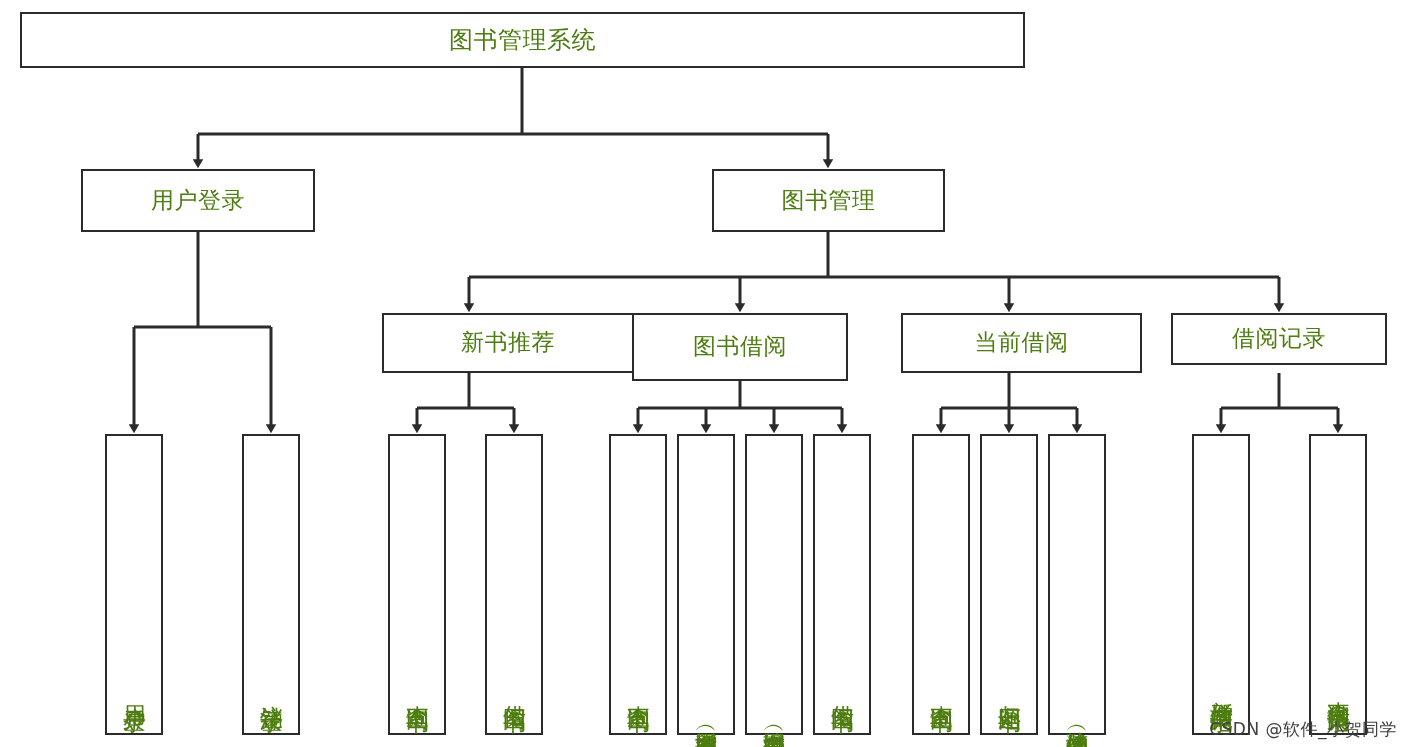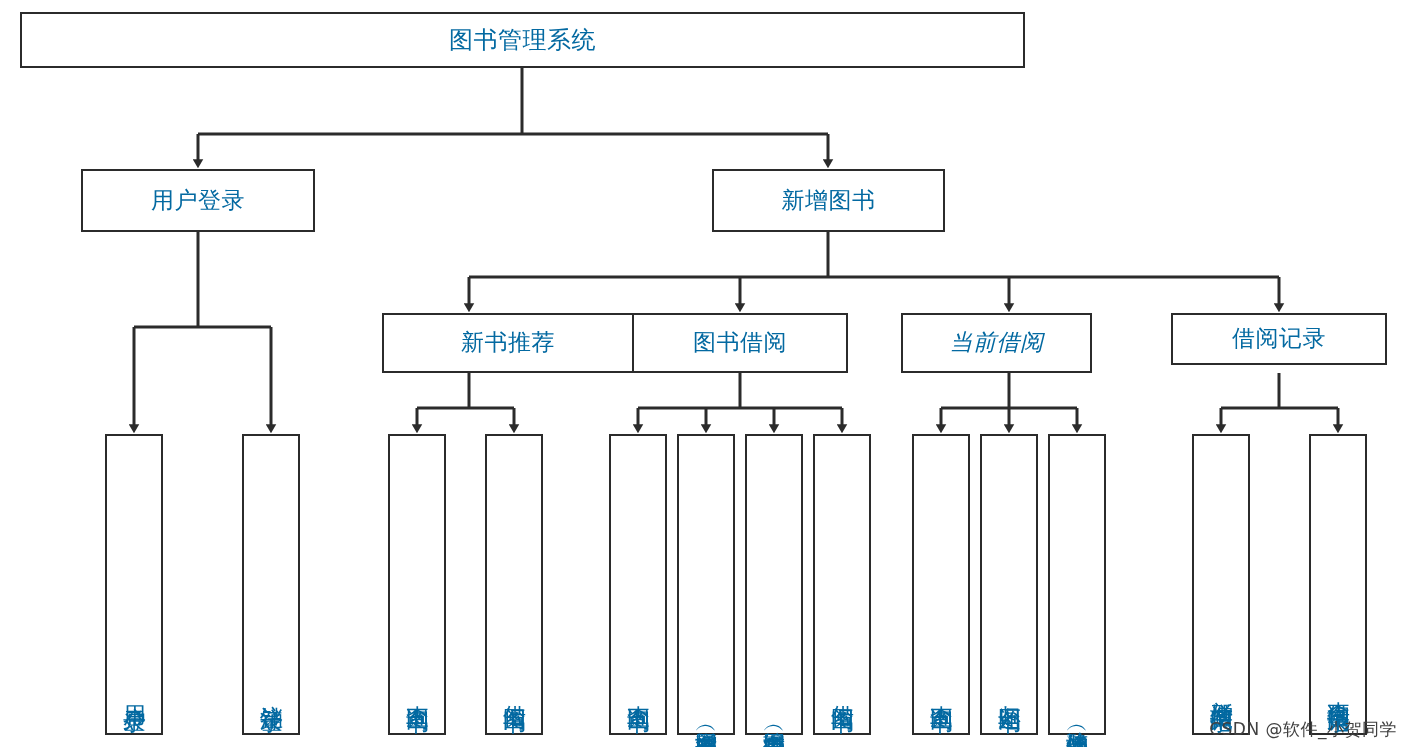--- a/index.html
+++ b/index.html
@@ -27,21 +27,21 @@
     pointer-events: none;
   }
   .node {
     position: absolute;
     box-sizing: border-box;
     border: 2.5px solid #2b2b2b;
     background: #ffffff;
     display: flex;
     align-items: center;
     justify-content: center;
-    color: #0369a1;
+    color: #4d7c0f;
     text-align: center;
   }
   .node .label {
     display: block;
     letter-spacing: 0.5px;
   }
   
   .node.horiz .label {
     font-size: 23px;
     line-height: 1.1;
@@ -138,32 +138,32 @@
 
   <div class="node horiz root" style="left:20px; top:12px; width:1005px; height:56px;">
     <span class="label">图书管理系统</span>
   </div>
 
   <div class="node horiz" style="left:81px; top:169px; width:234px; height:63px;">
     <span class="label">用户登录</span>
   </div>
 
   <div class="node horiz" style="left:712px; top:169px; width:233px; height:63px;">
-    <span class="label">新增图书</span>
+    <span class="label">图书管理</span>
   </div>
 
   <div class="node horiz" style="left:382px; top:313px; width:252px; height:60px;">
     <span class="label">新书推荐</span>
   </div>
 
-  <div class="node horiz" style="left:632px; top:313px; width:216px; height:60px;">
+  <div class="node horiz" style="left:632px; top:313px; width:216px; height:68px;">
     <span class="label">图书借阅</span>
   </div>
 
-  <div class="node horiz" style="left:901px; top:313px; width:191px; height:60px;font-style:italic;">
+  <div class="node horiz" style="left:901px; top:313px; width:241px; height:60px;">
     <span class="label">当前借阅</span>
   </div>
 
   <div class="node horiz" style="left:1171px; top:313px; width:216px; height:52px;">
     <span class="label">借阅记录</span>
   </div>
 
   <div class="node vert" style="left:105px; top:434px; width:58px; height:301px;">
     <span class="label">用户登录</span>
   </div>

